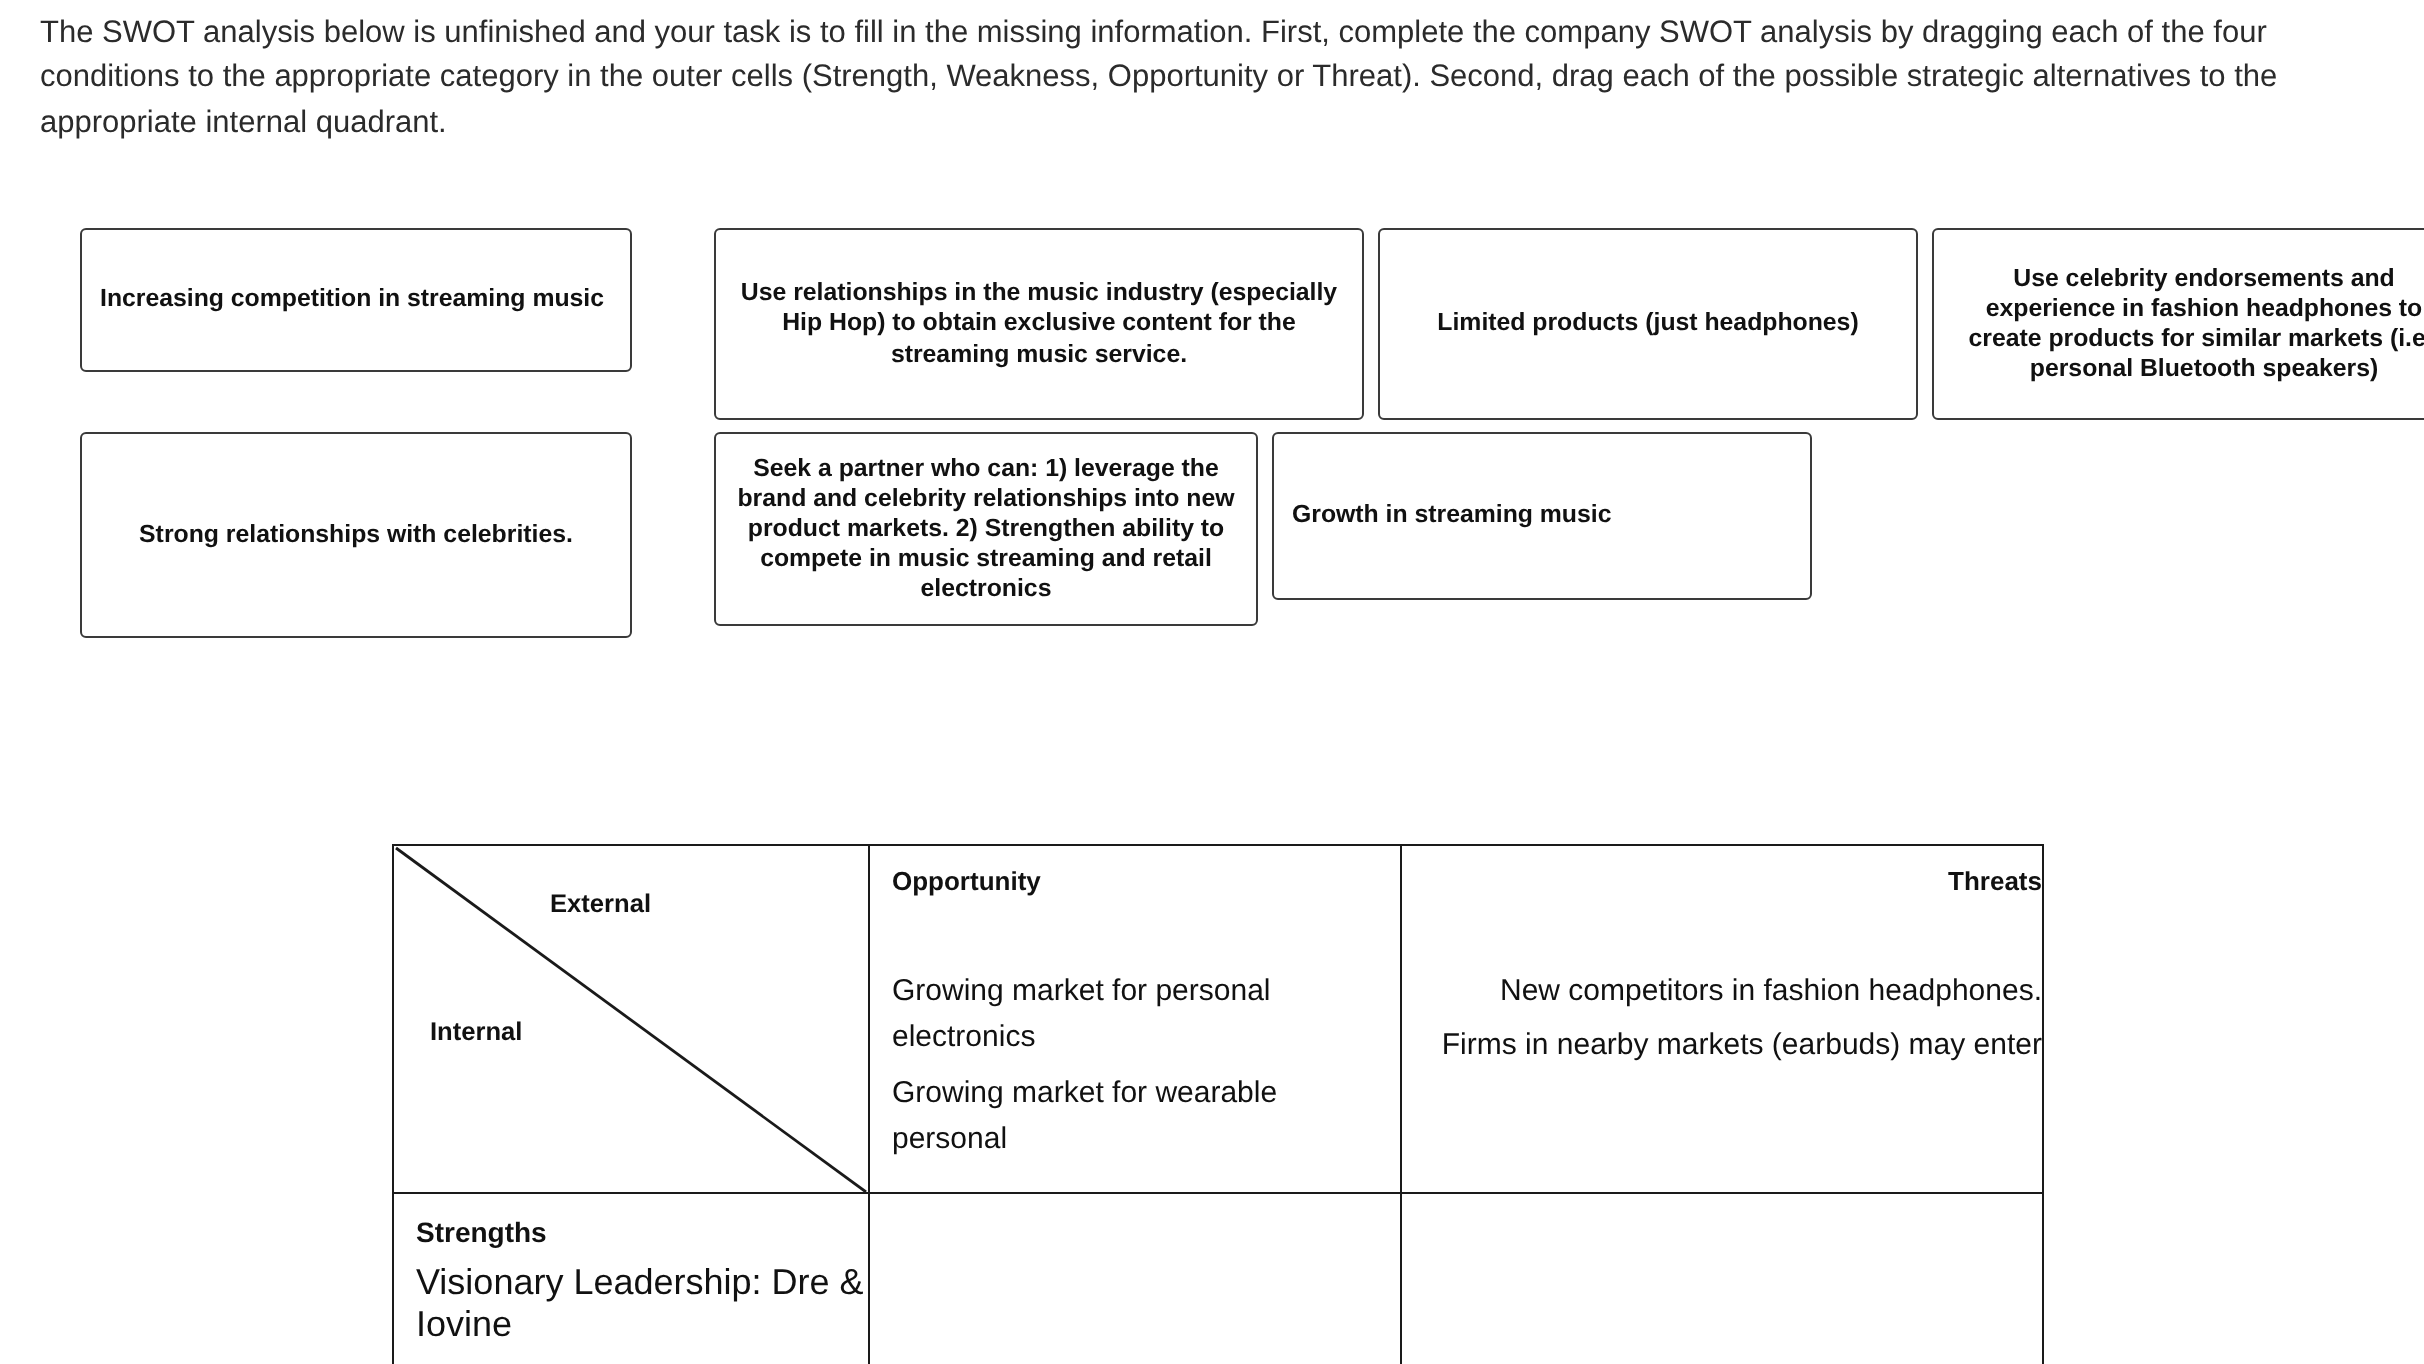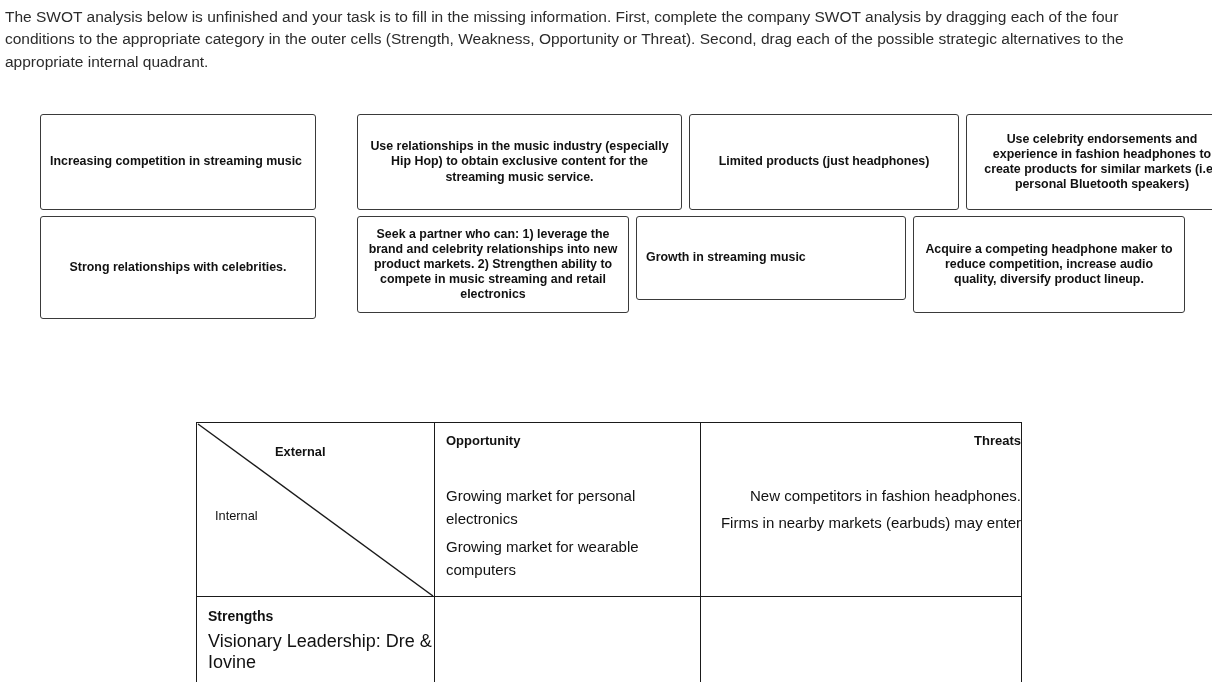--- a/index.html
+++ b/index.html
@@ -10,21 +10,21 @@
   body {
     width: 1212px;
     height: 682px;
     position: relative;
     font-family: "Liberation Sans", sans-serif;
     color: #1a1a1a;
     overflow: hidden;
   }
   .instructions {
     position: absolute;
-    left: 5px;
+    left: 20px;
     top: 6px;
     width: 1168px;
     font-size: 15.5px;
     line-height: 1.45;
     color: #2b2b2b;
     font-family: "Liberation Sans", sans-serif;
   }
 
   
   .cards {
@@ -50,21 +50,21 @@
     font-weight: bold;
     line-height: 1.22;
     color: #111;
     background: #fff;
     text-align: center;
   }
   .card.left-align {
     text-align: left;
     justify-content: flex-start;
   }
-  .c1 { width: 276px; height: 96px; }
+  .c1 { width: 276px; height: 72px; }
   .c2 { width: 325px; height: 96px; margin-left: 41px; }
   .c3 { width: 270px; height: 96px; margin-left: 7px; }
   .c4 { width: 272px; height: 96px; margin-left: 7px; }
 
   .d1 { width: 276px; height: 103px; }
   .d2 { width: 272px; height: 97px; margin-left: 41px; }
   .d3 { width: 270px; height: 84px; margin-left: 7px; }
   .d4 { width: 272px; height: 97px; margin-left: 7px; }
 
   
@@ -102,21 +102,21 @@
     top: 21px;
     font-size: 12.8px;
     font-weight: bold;
     color: #111;
   }
   .lbl-internal {
     position: absolute;
     left: 18px;
     top: 85px;
     font-size: 12.8px;
-    font-weight: normal;
+    font-weight: bold;
     color: #111;
   }
 
   .quad-head {
     font-size: 13px;
     font-weight: bold;
     color: #111;
     padding: 10px 0 0 11px;
   }
   .quad-line {
@@ -151,39 +151,38 @@
     <div class="card c1 left-align">Increasing competition in streaming music</div>
     <div class="card c2">Use relationships in the music industry (especially Hip Hop) to obtain exclusive content for the streaming music service.</div>
     <div class="card c3">Limited products (just headphones)</div>
     <div class="card c4">Use celebrity endorsements and experience in fashion headphones to create products for similar markets (i.e., personal Bluetooth speakers)</div>
   </div>
 
   <div class="card-row row2">
     <div class="card d1">Strong relationships with celebrities.</div>
     <div class="card d2">Seek a partner who can: 1) leverage the brand and celebrity relationships into new product markets. 2) Strengthen ability to compete in music streaming and retail electronics</div>
     <div class="card d3 left-align">Growth in streaming music</div>
-    <div class="card d4">Acquire a competing headphone maker to reduce competition, increase audio quality, diversify product lineup.</div>
   </div>
 
 </div>
 
 <table class="matrix">
   <tbody>
       <tr class="row-top">
     <td class="col-a diag-cell">
       <svg class="diag-svg" width="237" height="174" viewBox="0 0 237 174">
         <line x1="1" y1="1" x2="236" y2="173" stroke="#1a1a1a" stroke-width="1.4"></line>
       </svg>
       <span class="lbl-external">External</span>
       <span class="lbl-internal">Internal</span>
     </td>
     <td class="col-b">
       <div class="quad-head">Opportunity</div>
       <div class="quad-line first">Growing market for personal electronics</div>
-      <div class="quad-line">Growing market for wearable computers</div>
+      <div class="quad-line">Growing market for wearable personal</div>
     </td>
     <td class="col-c">
       <div class="quad-head">Threats</div>
       <div class="quad-line first">New competitors in fashion headphones.</div>
       <div class="quad-line">Firms in nearby markets (earbuds) may enter</div>
     </td>
   </tr>
   <tr class="row-bottom">
     <td class="col-a strengths-cell">
       <div class="strengths-head">Strengths</div>

